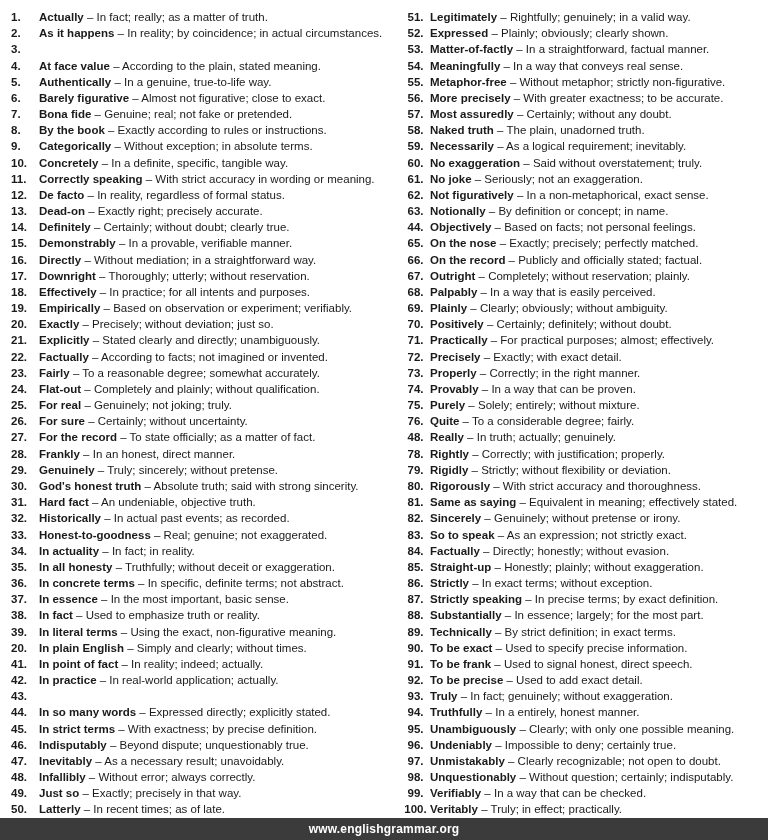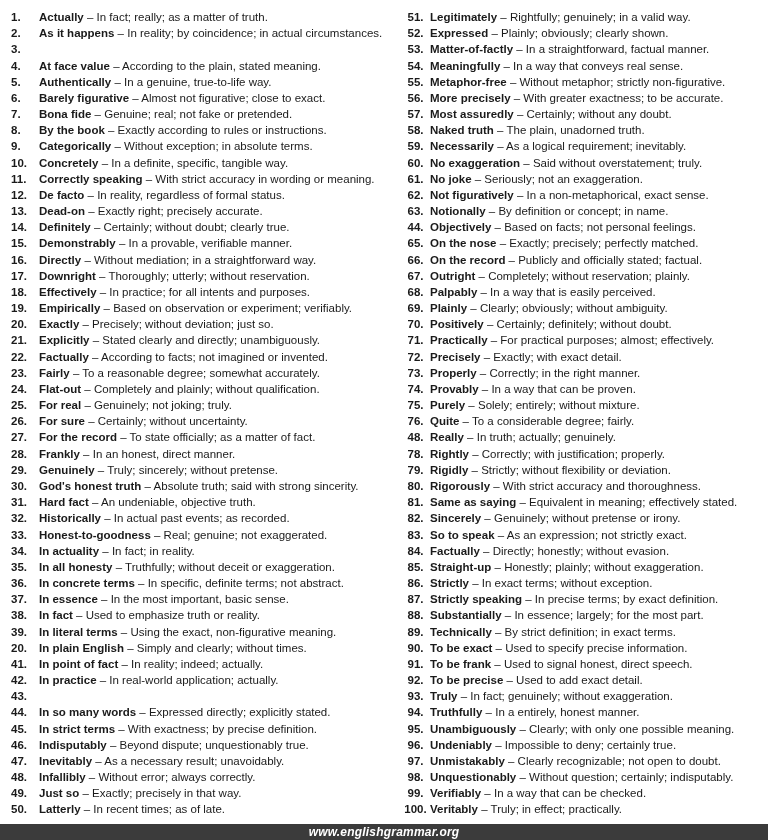--- a/index.html
+++ b/index.html
@@ -37,26 +37,25 @@
     flex: 0 0 28px;
     font-weight: bold;
   }
   .col-right .num { flex-basis: 29px; }
   .txt { }
   .term { font-weight: bold; }
   .sep, .def { font-weight: normal; }
   .footer {
     position: absolute;
     left: 0; right: 0; bottom: 0;
-    height: 16px;
+    height: 22px;
     background: #3b3b3b;
     display: flex;
     align-items: center;
     justify-content: center;
-    font-style: italic;
   }
   .footer span {
     color: #ffffff;
     font-weight: bold;
     font-size: 12px;
     letter-spacing: 0.2px;
   }
 </style>
 </head>
 <body>

